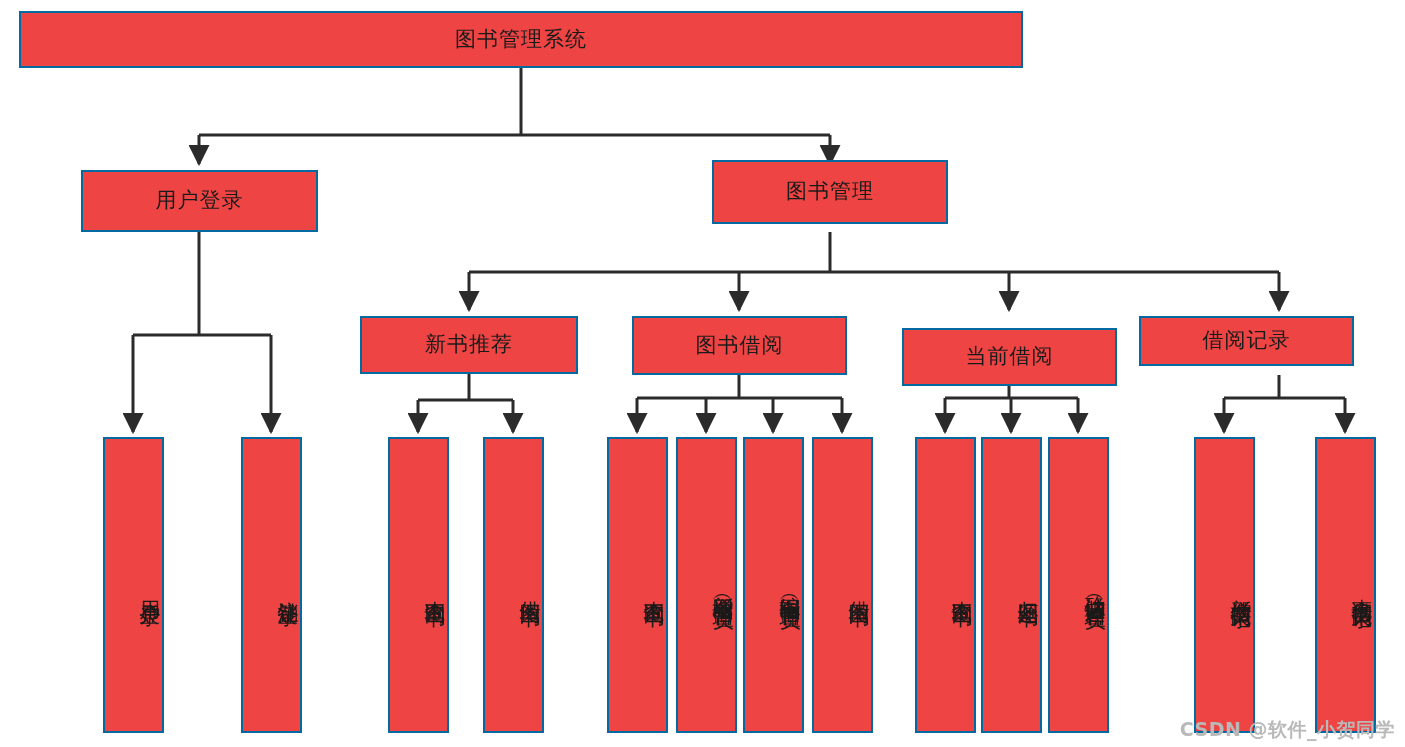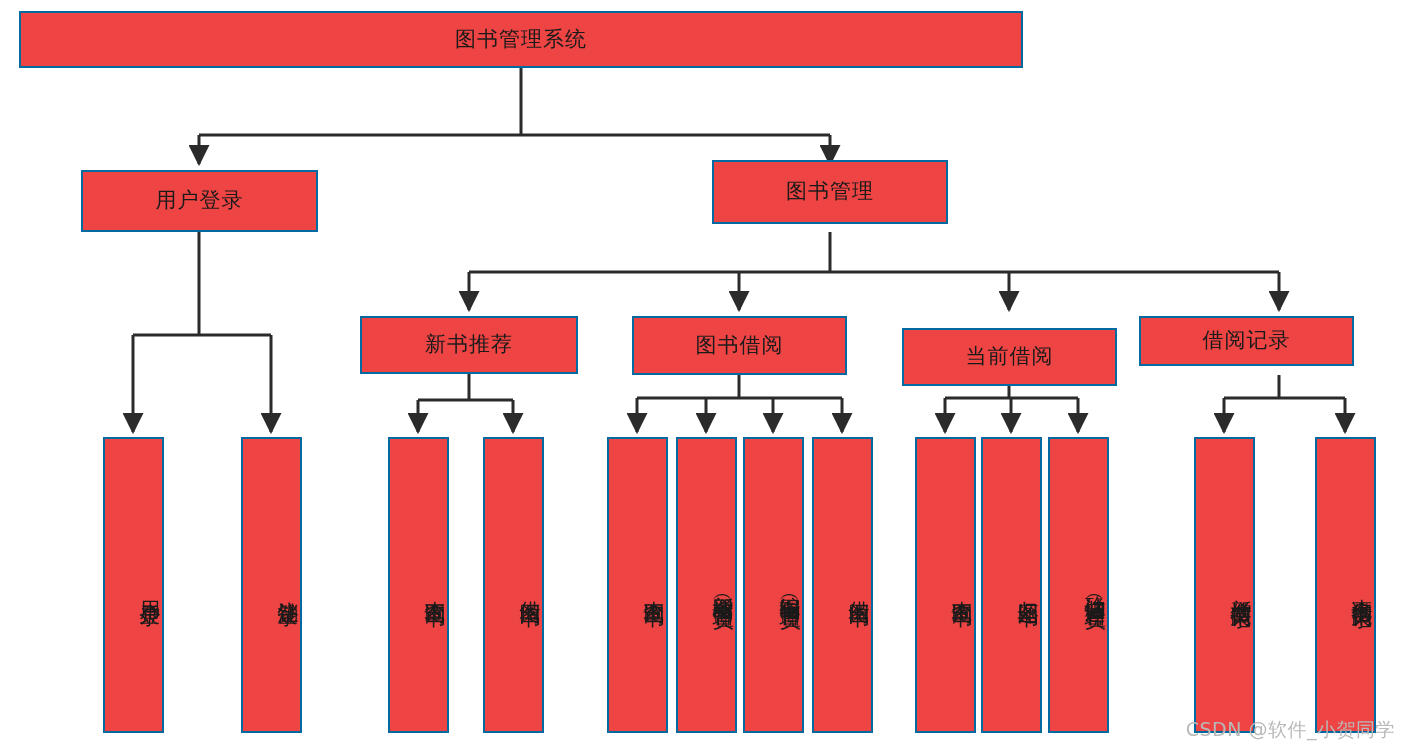--- a/index.html
+++ b/index.html
@@ -59,20 +59,21 @@
     display: block;
   }
   #watermark {
     position: absolute;
     right: 10px;
     bottom: 4px;
     font-size: 19px;
     color: #b9b9b9;
     white-space: nowrap;
     letter-spacing: 0.5px;
+    font-weight: bold;
   }
 </style>
 </head>
 <body>
 
 <div id="diagram-root">
 
   <svg id="edge-layer" viewBox="0 0 1405 747" width="1405" height="747" xmlns="http://www.w3.org/2000/svg">
     <defs>
       <marker id="arrow" viewBox="0 0 10 10" refX="9" refY="5" markerWidth="7" markerHeight="7" orient="auto-start-reverse">

